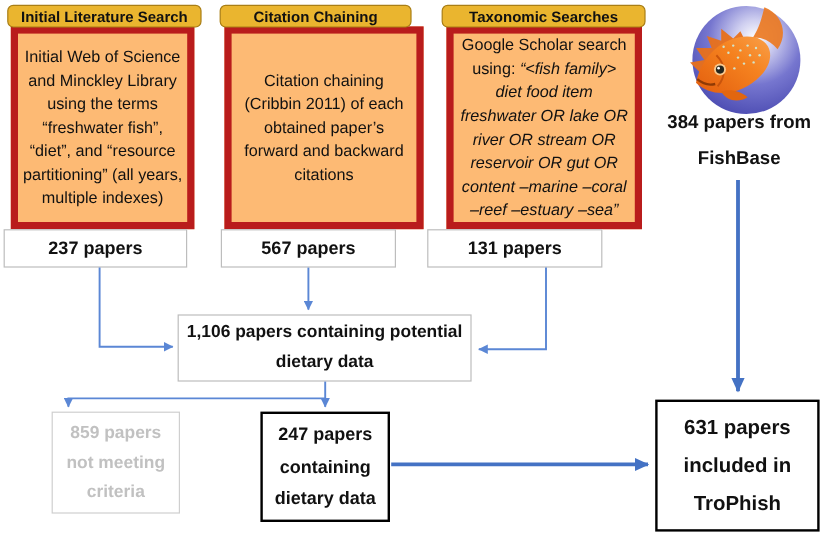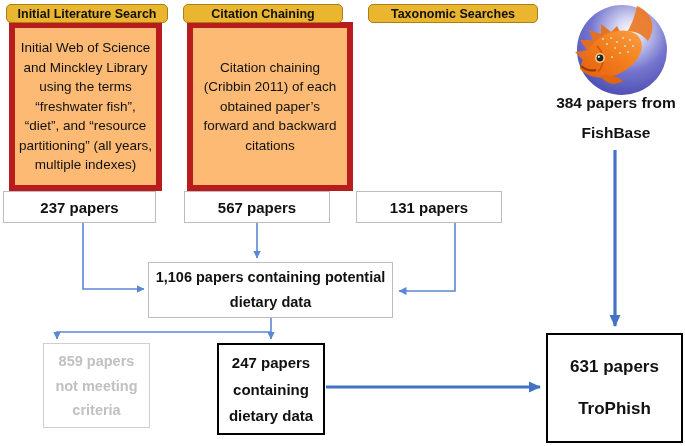--- a/index.html
+++ b/index.html
@@ -64,20 +64,25 @@
 
   <div class="col-header" style="left:6px;top:4px;width:162px;height:19px;">Initial Literature Search</div>
   <div class="col-body" style="left:9px;top:22px;width:153px;height:169px;">Initial Web of Science and Minckley Library using the terms “freshwater fish”, “diet”, and “resource partitioning” (all years, multiple indexes)</div>
   <div class="count-box" style="left:3px;top:191px;width:153px;height:32px;">237 papers</div>
 
   <div class="col-header" style="left:183px;top:4px;width:160px;height:19px;">Citation Chaining</div>
   <div class="col-body" style="left:187px;top:22px;width:166px;height:169px;">Citation chaining (Cribbin 2011) of each obtained paper’s forward and backward citations</div>
   <div class="count-box" style="left:184px;top:191px;width:146px;height:32px;">567 papers</div>
 
   <div class="col-header" style="left:368px;top:4px;width:170px;height:19px;">Taxonomic Searches</div>
+  <div class="col-body" style="left:372px;top:22px;width:163px;height:169px;">
+    <span>
+      <span>Google Scholar search using: </span><span class="italic">“&lt;fish family&gt; diet food item freshwater OR lake OR river OR stream OR reservoir OR gut OR content –marine –coral –reef –estuary –sea”</span>
+    </span>
+  </div>
   <div class="count-box" style="left:356px;top:191px;width:146px;height:32px;">131 papers</div>
 
   <svg class="logo" viewBox="0 0 110 95">
     <defs>
       <radialGradient id="sphereG" cx="58%" cy="30%" r="78%">
         <stop offset="0" stop-color="#ffffff"></stop>
         <stop offset="0.22" stop-color="#cfcff0"></stop>
         <stop offset="0.55" stop-color="#7676cf"></stop>
         <stop offset="1" stop-color="#4646ae"></stop>
       </radialGradient>
@@ -138,20 +143,21 @@
   </div>
 
   <div class="stack-box dietary">
     <div>247 papers</div>
     <div>containing</div>
     <div>dietary data</div>
   </div>
 
   <div class="stack-box final">
     <div>631 papers</div>
+    <div>included in</div>
     <div>TroPhish</div>
   </div>
 
   <svg class="arrows" viewBox="0 0 685 446">
     <defs>
       <marker id="headThin" markerUnits="userSpaceOnUse" markerWidth="9" markerHeight="8" refX="7.5" refY="4" orient="auto">
         <path d="M0,0 L8,4 L0,8 Z" fill="#5B87D5"></path>
       </marker>
       <marker id="headThick" markerUnits="userSpaceOnUse" markerWidth="13" markerHeight="12" refX="11" refY="6" orient="auto">
         <path d="M0,0.5 L12,6 L0,11.5 Z" fill="#4472C4"></path>

